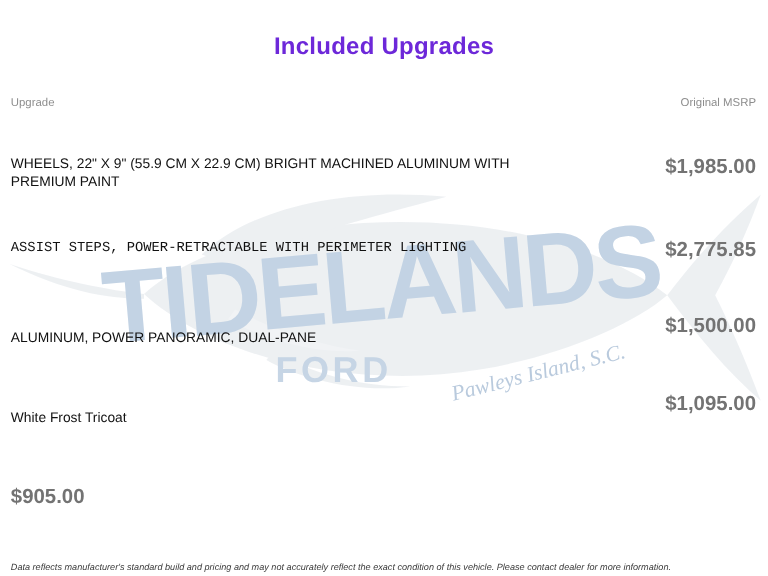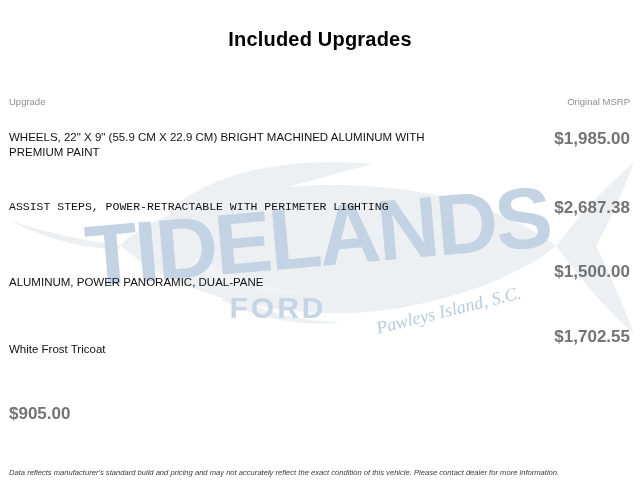--- a/index.html
+++ b/index.html
@@ -41,29 +41,29 @@
 
   
   .title {
     position: absolute;
     left: 0;
     top: 28px;
     width: 640px;
     text-align: center;
     font-size: 20px;
     font-weight: bold;
-    color: #000000;
+    color: #6d28d9;
     letter-spacing: 0.2px;
     z-index: 3;
   }
 
   
   .col-head {
     position: absolute;
-    top: 96px;
+    top: 80px;
     font-size: 9.5px;
     color: #8d8d8d;
     font-weight: normal;
     z-index: 3;
   }
   .col-head.left  { left: 9px; }
   .col-head.right { right: 10px; }
 
   
   .rows {
@@ -163,31 +163,31 @@
 
   <div class="rows">
 
     <div class="row r0">
       <div class="name">WHEELS, 22" X 9" (55.9 CM X 22.9 CM) BRIGHT MACHINED ALUMINUM WITH PREMIUM PAINT</div>
       <div class="price">$1,985.00</div>
     </div>
 
     <div class="row r1">
       <div class="name">ASSIST STEPS, POWER-RETRACTABLE WITH PERIMETER LIGHTING</div>
-      <div class="price">$2,687.38</div>
+      <div class="price">$2,775.85</div>
     </div>
 
     <div class="row r2">
       <div class="name">ALUMINUM, POWER PANORAMIC, DUAL-PANE</div>
       <div class="price">$1,500.00</div>
     </div>
 
     <div class="row r3">
       <div class="name">White Frost Tricoat</div>
-      <div class="price">$1,702.55</div>
+      <div class="price">$1,095.00</div>
     </div>
 
     <div class="row r4">
       <div class="price">$905.00</div>
     </div>
 
   </div>
 
   <div class="disclaimer">Data reflects manufacturer's standard build and pricing and may not accurately reflect the exact condition of this vehicle. Please contact dealer for more information.</div>
 

